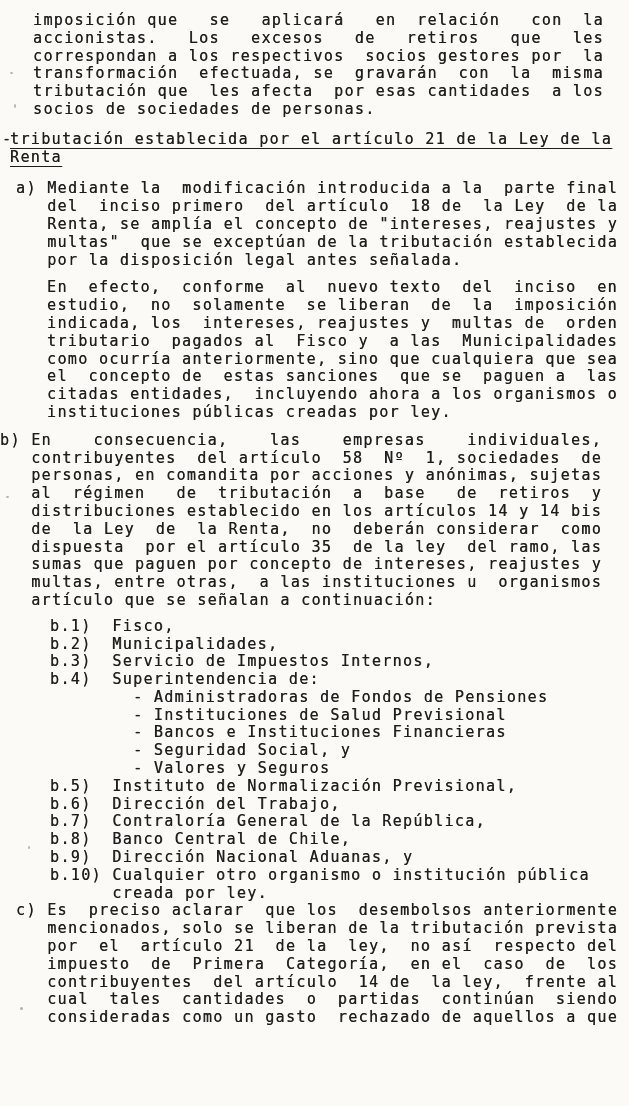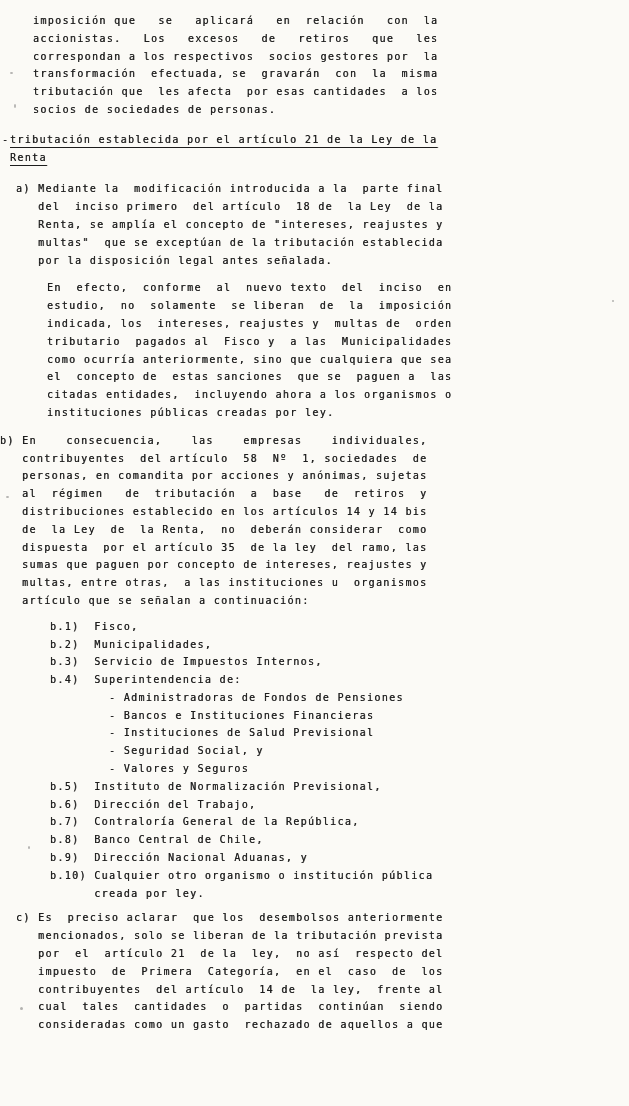--- a/index.html
+++ b/index.html
@@ -5,21 +5,21 @@
   html, body { margin: 0; padding: 0; background: #e8e6e0; }
 
   .page {
     position: relative;
     width: 629px;
     height: 1106px;
     margin: 0 auto;
     background: #fbfaf6;
     color: #1d1d1d;
     font-family: "DejaVu Sans Mono", "Liberation Mono", monospace;
-    font-size: 10px;
+    font-size: 15px;
     letter-spacing: 1.35px;
     line-height: 17.8px;
     padding-top: 12px;
     box-sizing: border-box;
     overflow: hidden;
     text-shadow: 0.35px 0 0 rgba(25,25,25,0.75);
   }
 
   .tl { white-space: pre; }
 
@@ -37,21 +37,21 @@
     position: absolute;
     left: -8px;
     top: 0;
     text-decoration: none;
   }
 
   .item-a  { margin-left: 16px; margin-top: 14px; }
   .para2   { margin-left: 47px; margin-top: 10px; }
   .item-b  { margin-top: 10px; }
   .sublist { margin-left: 50px; margin-top: 8px;  }
-  .item-c  { margin-left: 16px; margin-top: 7px;  }
+  .item-c  { margin-left: 16px;  }
 
   
   .speck {
     position: absolute;
     background: rgba(90,90,90,0.45);
     border-radius: 50%;
   }
   .speck.s1 { left: 10px;  top: 72px;   width: 3px; height: 2px; }
   .speck.s2 { left: 14px;  top: 104px;  width: 2px; height: 4px; }
   .speck.s3 { left: 6px;   top: 496px;  width: 3px; height: 2px; }
@@ -119,22 +119,22 @@
       <div class="tl">   multas, entre otras,  a las instituciones u  organismos</div>
       <div class="tl">   artículo que se señalan a continuación:</div>
     </section>
 
   <section class="block sublist">
       <div class="tl">b.1)  Fisco,</div>
       <div class="tl">b.2)  Municipalidades,</div>
       <div class="tl">b.3)  Servicio de Impuestos Internos,</div>
       <div class="tl">b.4)  Superintendencia de:</div>
       <div class="tl">        - Administradoras de Fondos de Pensiones</div>
+      <div class="tl">        - Instituciones de Salud Previsional</div>
       <div class="tl">        - Bancos e Instituciones Financieras</div>
-      <div class="tl">        - Instituciones de Salud Previsional</div>
       <div class="tl">        - Seguridad Social, y</div>
       <div class="tl">        - Valores y Seguros</div>
       <div class="tl">b.5)  Instituto de Normalización Previsional,</div>
       <div class="tl">b.6)  Dirección del Trabajo,</div>
       <div class="tl">b.7)  Contraloría General de la República,</div>
       <div class="tl">b.8)  Banco Central de Chile,</div>
       <div class="tl">b.9)  Dirección Nacional Aduanas, y</div>
       <div class="tl">b.10) Cualquier otro organismo o institución pública</div>
       <div class="tl">      creada por ley.</div>
     </section>

